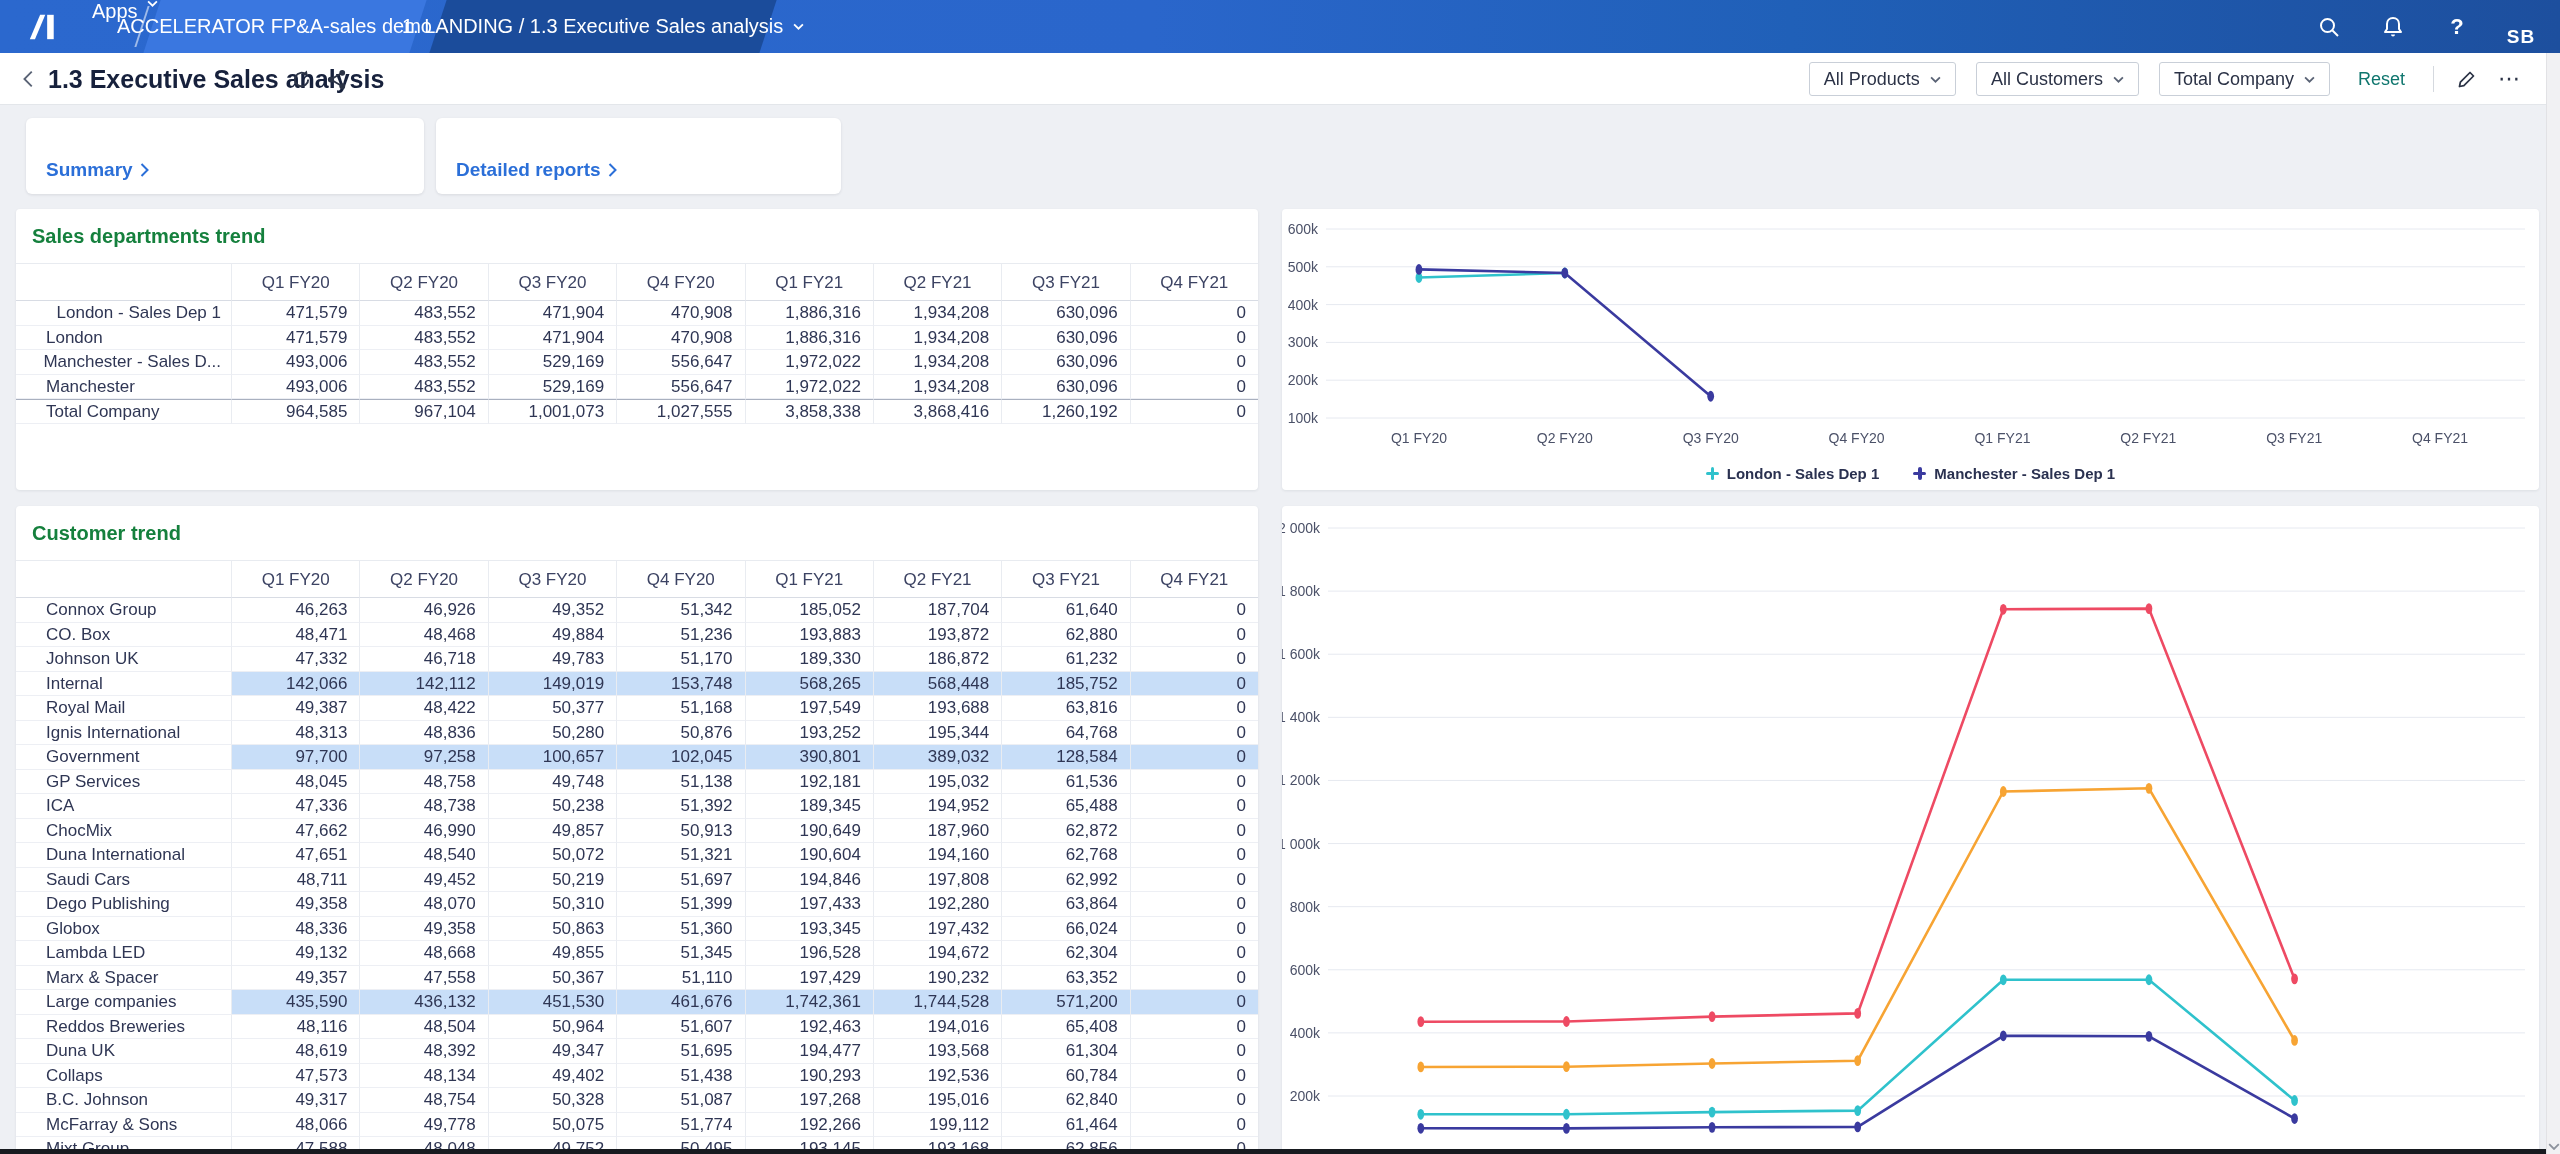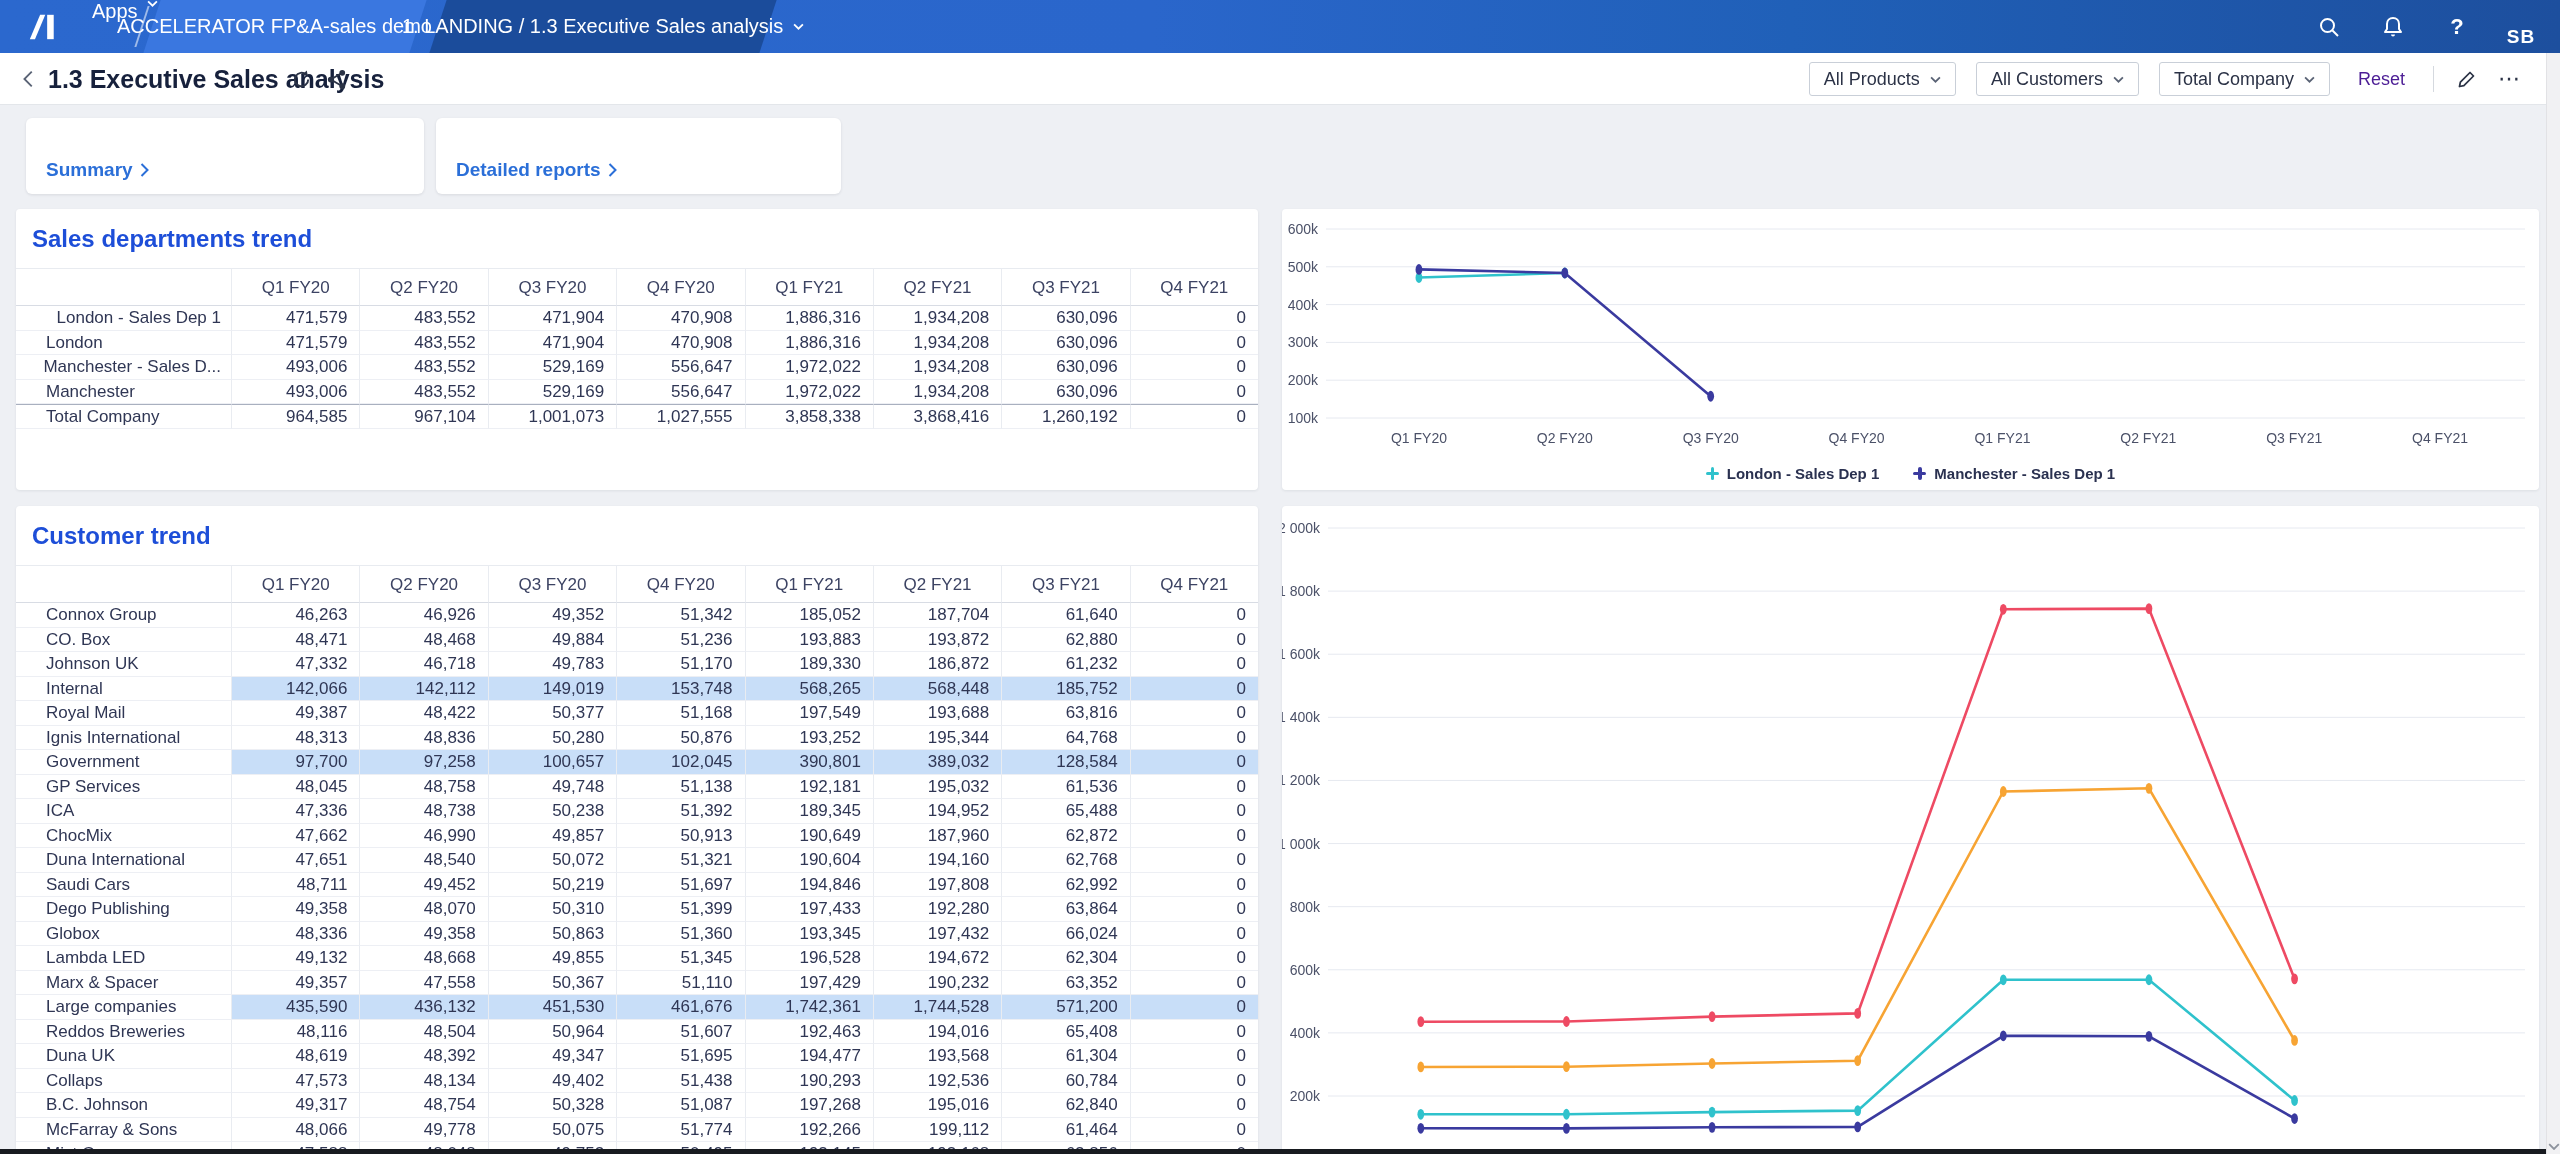--- a/index.html
+++ b/index.html
@@ -26,34 +26,34 @@
   
   .pagehead { position:absolute; left:0; top:53px; width:2560px; height:52px; background:#fff;
     border-bottom:1px solid #e3e6ea; z-index:20; }
   .back { position:absolute; left:16px; top:13px; width:26px; height:26px; color:#5a6375; display:flex; align-items:center; justify-content:center; cursor:pointer; }
   .ptitle { position:absolute; left:48px; top:12px; font-size:25px; font-weight:bold; color:#17213c; }
   .ph-ic { position:absolute; top:15px; width:24px; height:24px; color:#2b3346; cursor:pointer; }
   .ph-right { position:absolute; right:38px; top:0; height:52px; display:flex; align-items:center; gap:20px; }
   .filter-btn { height:34px; padding:0 14px; border:1px solid #c9cfd8; border-radius:3px; background:#fff;
     font-size:18px; color:#2b3246; display:flex; align-items:center; gap:10px; cursor:pointer; white-space:nowrap; }
   .filter-btn .chev { color:#5a6375; }
-  .reset { font-size:18px; color:#4c1d95; margin:0 8px; cursor:pointer; }
+  .reset { font-size:18px; color:#0f766e; margin:0 8px; cursor:pointer; }
   .vdiv { width:1px; height:26px; background:#d5d9df; }
   .tool-ic { width:24px; height:24px; color:#2b3346; display:flex; align-items:center; justify-content:center; cursor:pointer; }
   .dots { font-size:22px; color:#2b3346; letter-spacing:2px; cursor:pointer; line-height:10px; }
 
   
   .card { position:absolute; height:76px; background:#fff; border-radius:6px;
     box-shadow:0 1px 3px rgba(16,24,40,.10); display:flex; align-items:center; padding-left:20px; }
   .card-link { display:flex; align-items:center; gap:7px; color:#2b6fd8; font-size:19px; font-weight:bold; cursor:pointer;margin-top:28px; }
   .card-link svg { width:9px; height:14px; }
 
   
   .panel { position:absolute; background:#fff; border-radius:4px; box-shadow:0 1px 3px rgba(16,24,40,.08); overflow:hidden; }
-  .panel-title { padding:16px 0 0 16px; font-size:24px; font-weight:bold; color:#1d4ed8; }
+  .panel-title { padding:16px 0 0 16px; font-size:20px; font-weight:bold; color:#15803d; }
 
   
   .grid-table { margin-top:15px; width:100%; }
   .trow { display:grid; grid-template-columns:215px repeat(8,1fr); }
   .tcell { border-bottom:1px solid #edeff4; font-size:17px; color:#2f3654; overflow:hidden; white-space:nowrap; }
   .tcell + .tcell { border-left:1px solid #e9ecf1; }
   .thead .tcell { height:38px; line-height:38px; text-align:center; color:#3c4363;
     border-top:1px solid #e8ebf0; border-bottom:1px solid #d8dce4; }
   .drow .tcell { height:24.5px; line-height:24.5px; }
   .num { text-align:right; padding-right:12px; }

